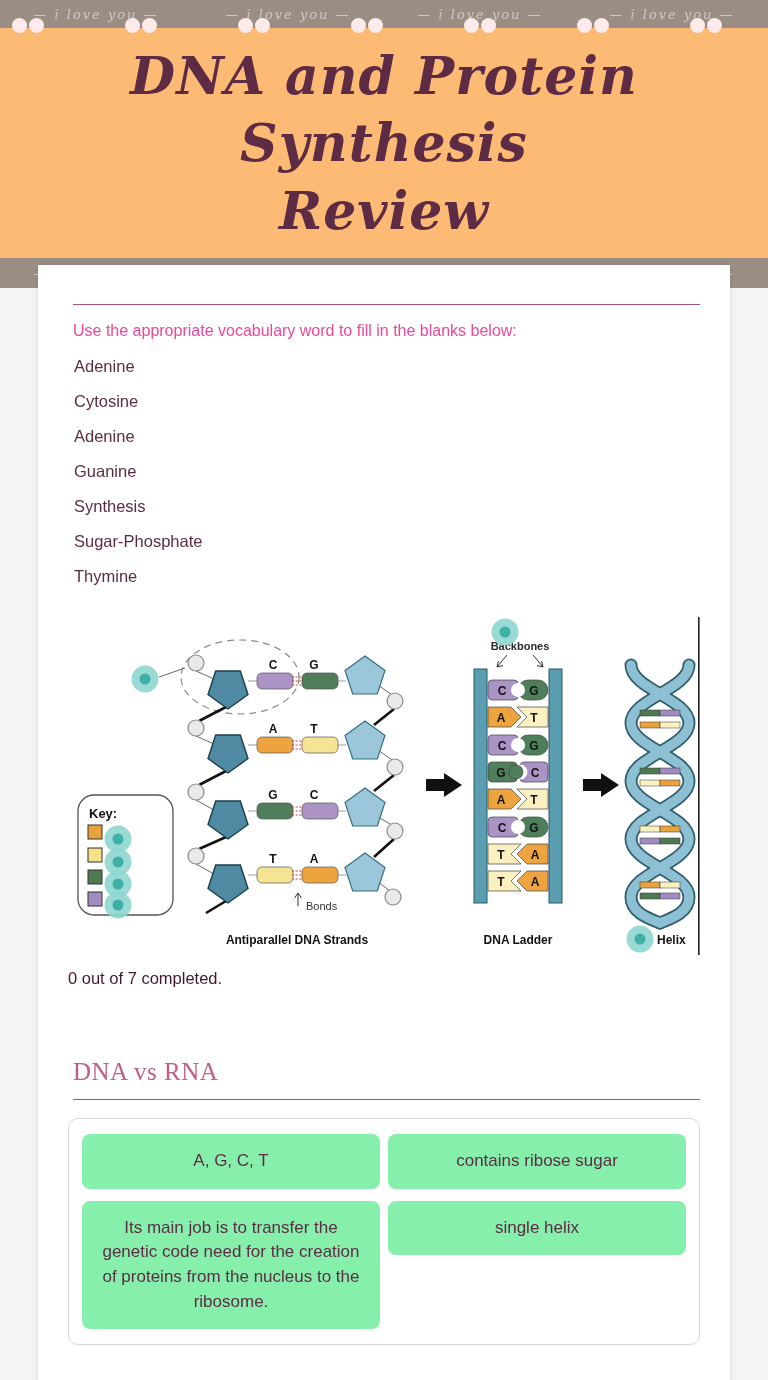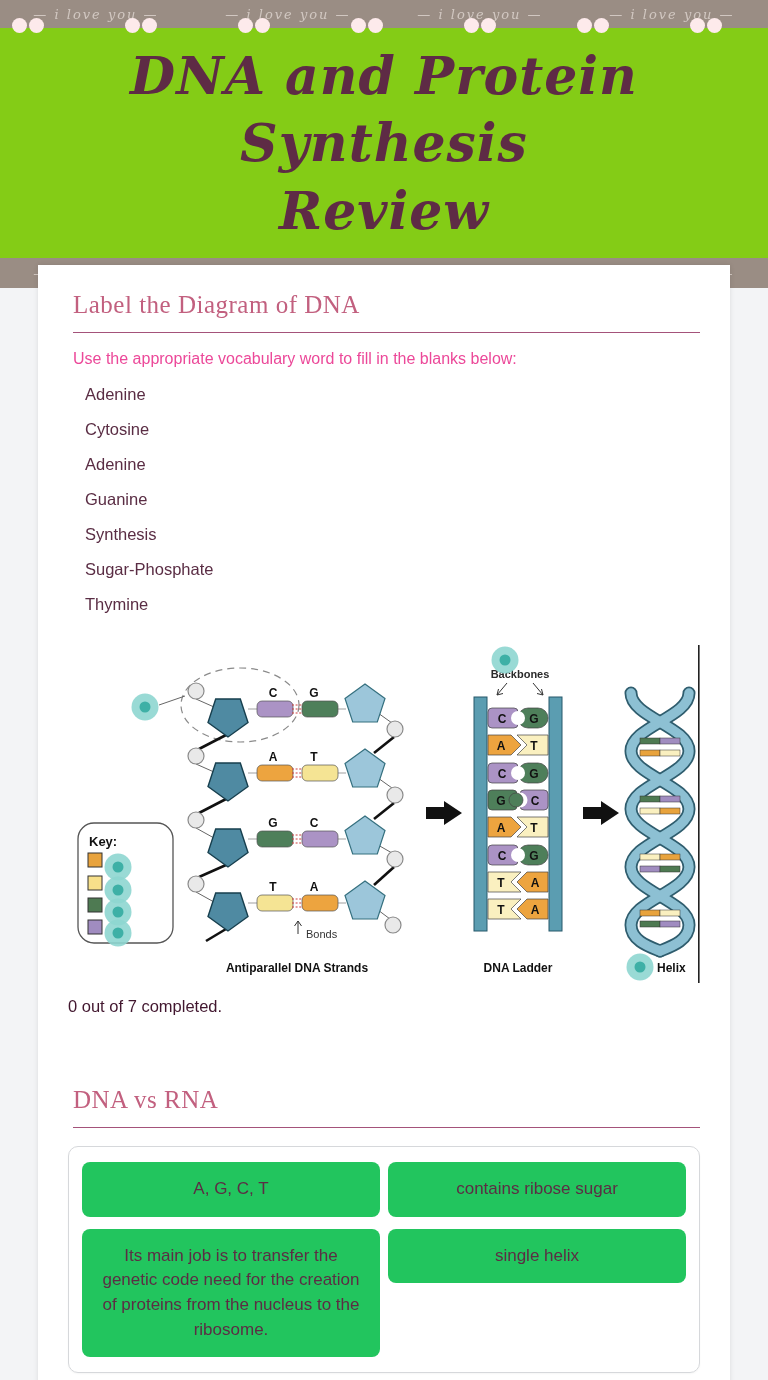--- a/index.html
+++ b/index.html
@@ -18,57 +18,57 @@
     font-family:"DejaVu Serif",serif;font-style:italic;font-size:13px;
     color:rgba(255,248,244,.55);letter-spacing:2px;white-space:nowrap;overflow:hidden;
   }
   .band-top{height:28px;z-index:2;}
   .band-mid{height:30px;z-index:0;}
   .dots{position:absolute;left:0;right:0;bottom:-6px;height:16px;pointer-events:none;}
   .pair{position:absolute;display:flex;gap:2px;}
   .pair i{width:15px;height:15px;border-radius:50%;background:#fdeaeb;display:block;}
   
   .banner{
-    height:230px;background:#84cc16;display:flex;flex-direction:column;
+    height:230px;background:#fdba74;display:flex;flex-direction:column;
     justify-content:center;align-items:center;position:relative;z-index:1;
   }
   .banner h1{
     margin:0;text-align:center;
     font-family:"DejaVu Serif",serif;font-style:italic;font-weight:700;
     font-size:52px;line-height:1.3;color:#5e2b45;letter-spacing:1px;
   }
   
   .card{
     position:relative;z-index:3;
     width:692px;margin:-23px auto 0;background:#ffffff;
     padding:26px 30px 40px;box-sizing:border-box;
     box-shadow:0 0 5px rgba(0,0,0,.10);
   }
   h2.sec{
     margin:0 0 0 5px;font-family:"Liberation Serif",serif;font-weight:400;
     font-size:25px;color:#c2607f;letter-spacing:.5px;
   }
   hr.rule{border:none;border-top:1px solid #a4527a;margin:13px 0 17px 5px;}
   p.instr{margin:0 0 18px 5px;font-size:16px;color:#ec4899;}
-  .vocab{margin-left:17px;}
+  .vocab{margin-left:6px;}
   .vocab div{font-size:16.5px;color:#5a2d44;margin-bottom:18px;line-height:17px;}
   .figure{margin:14px 0 0 0;width:632px;height:340px;}
   p.progress{margin:8px 0 0 0;font-size:16.5px;color:#42172f;}
   p.progress b{font-weight:400;}
   .sec2{margin-top:70px;}
   
   .bank{
     margin-top:18px;width:632px;box-sizing:border-box;
     border:1px solid #d6d8db;border-radius:10px;
     padding:15px 13px;box-shadow:0 1px 2px rgba(0,0,0,.04);
     display:grid;grid-template-columns:1fr 1fr;column-gap:8px;row-gap:12px;
     align-items:start;
   }
   .tile{
-    background:#22c55e;border-radius:8px;padding:15px 18px;box-sizing:border-box;
+    background:#86efac;border-radius:8px;padding:15px 18px;box-sizing:border-box;
     text-align:center;font-size:17px;line-height:1.45;color:#5c2d44;cursor:pointer;
   }
   
   svg text{font-family:"Liberation Sans",sans-serif;}
 </style>
 </head>
 <body>
 
 <div class="band band-top">
   <div class="script-row">
@@ -121,21 +121,20 @@
     <span>— i love you —</span>
       <span>— i love you —</span>
       <span>— i love you —</span>
       <span>— i love you —</span>
   </div>
 </div>
 
 <div class="card">
 
   
-  <h2 class="sec">Label the Diagram of DNA</h2>
   <hr class="rule">
   <p class="instr">Use the appropriate vocabulary word to fill in the blanks below:</p>
 
   <div class="vocab">
     <div>Adenine</div>
     <div>Cytosine</div>
     <div>Adenine</div>
     <div>Guanine</div>
     <div>Synthesis</div>
     <div>Sugar-Phosphate</div>

